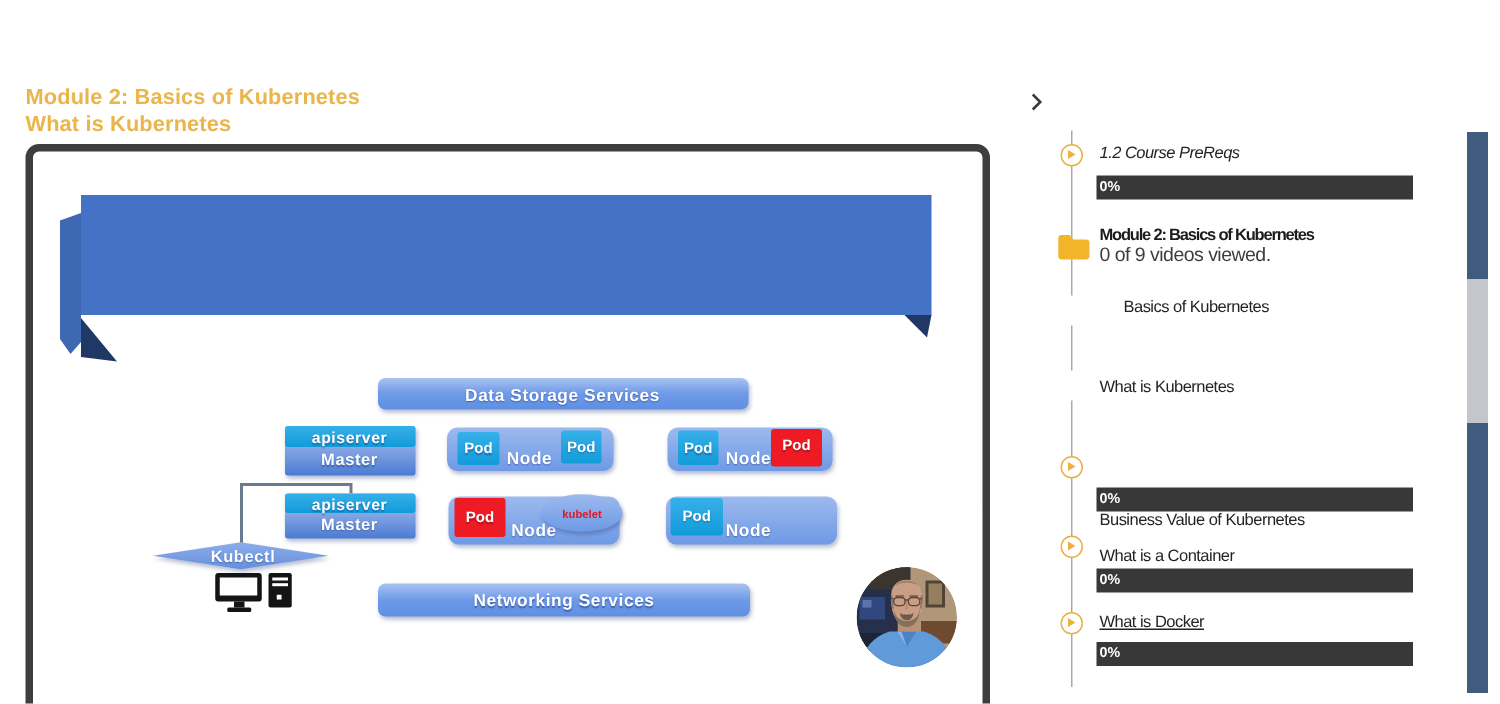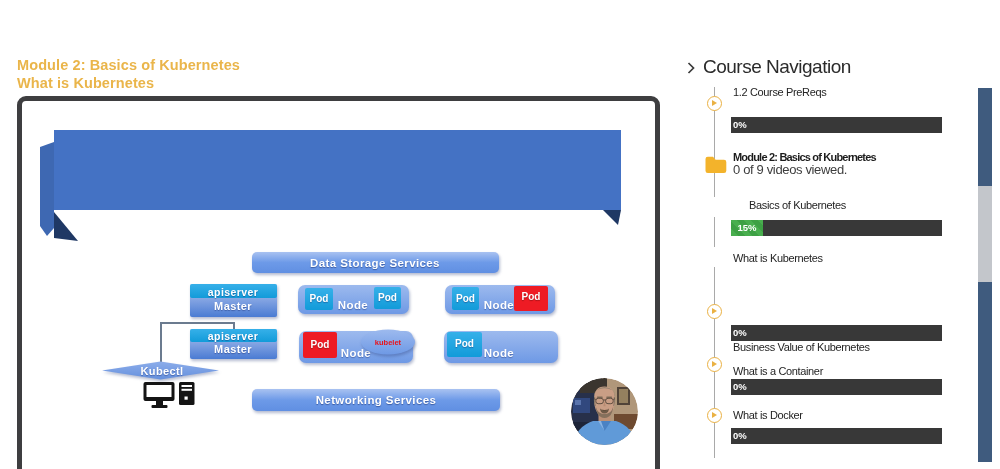--- a/index.html
+++ b/index.html
@@ -257,59 +257,55 @@
         <path d="M16,10 V12.8 H12" stroke="#fff" stroke-width="1.8" fill="none"></path>
         <path d="M5,12.8 H1 V10" stroke="#fff" stroke-width="1.8" fill="none"></path>
         <rect x="4.5" y="4.2" width="8" height="5.6" stroke="#fff" stroke-width="1.5" fill="none"></rect>
       </svg>
     </div>
   </div>
 
   <svg class="nav-chevron" width="8" height="12" viewBox="0 0 8 12">
     <polyline points="1.5,1 6.5,6 1.5,11" stroke="#3a3a3a" stroke-width="1.7" fill="none"></polyline>
   </svg>
-  <div class="nav-title">Course Navigation</div>
 
   <div class="tl-line" style="top:87px; height:110px;"></div>
   <div class="tl-line" style="top:217px; height:30px;"></div>
   <div class="tl-line" style="top:267px; height:191px;"></div>
 
   <div class="play-circ" style="top:96px;"></div>
-  <div class="nav-label" style="top:86px;">1.2 Course PreReqs</div>
+  <div class="nav-label" style="top:96px;font-style:italic;">1.2 Course PreReqs</div>
   <div class="pbar" style="top:117px;">
     <span class="zero">0%</span>
   </div>
 
   <svg class="folder-icon" width="23" height="19" viewBox="0 0 23 19">
     <path d="M1.5,4 q0-2.3 2.3-2.3 h5.2 l2.6,3 h8.4 q2.3,0 2.3,2.3 v8.7 q0,2.3 -2.3,2.3 h-16.2 q-2.3,0 -2.3-2.3 Z" fill="#f3b32b"></path>
   </svg>
   <div class="mod-title">Module 2: Basics of Kubernetes</div>
   <div class="mod-sub">0 of 9 videos viewed.</div>
 
   <div class="nav-label" style="top:199px;padding-left:16px;">Basics of Kubernetes</div>
-  <div class="pbar" style="top:220px;">
-    <div class="fill" style="width:32px;">15%</div>
-  </div>
 
   <div class="nav-label" style="top:251.5px;">What is Kubernetes</div>
 
   <div class="play-circ" style="top:304px;"></div>
   <div class="nav-label" style="top:304.5px;margin-top:36px;">Business Value of Kubernetes</div>
   <div class="pbar" style="top:325px;">
     <span class="zero">0%</span>
   </div>
 
   <div class="play-circ" style="top:357px;"></div>
   <div class="nav-label" style="top:365px;">What is a Container</div>
   <div class="pbar" style="top:379px;">
     <span class="zero">0%</span>
   </div>
 
   <div class="play-circ" style="top:408px;"></div>
-  <div class="nav-label" style="top:408.5px;">What is Docker</div>
+  <div class="nav-label" style="top:408.5px;text-decoration:underline;">What is Docker</div>
   <div class="pbar" style="top:428px;">
     <span class="zero">0%</span>
   </div>
 
   <div class="scrollbar">
     <div class="scroll-thumb"></div>
   </div>
 
 </div>
 

